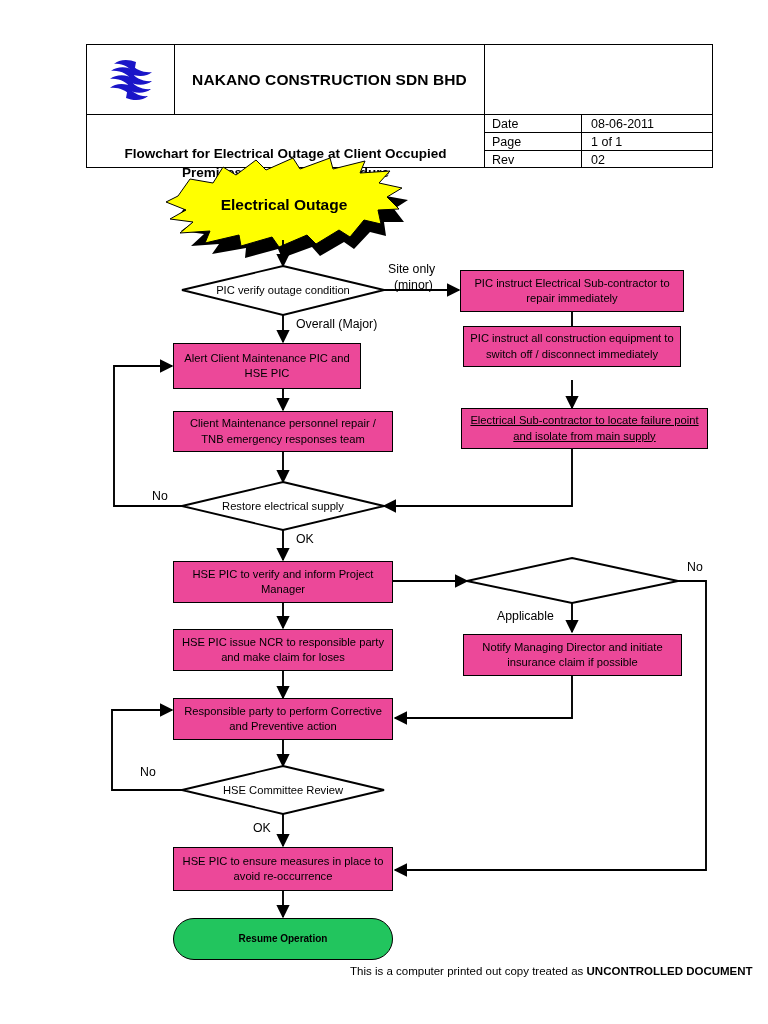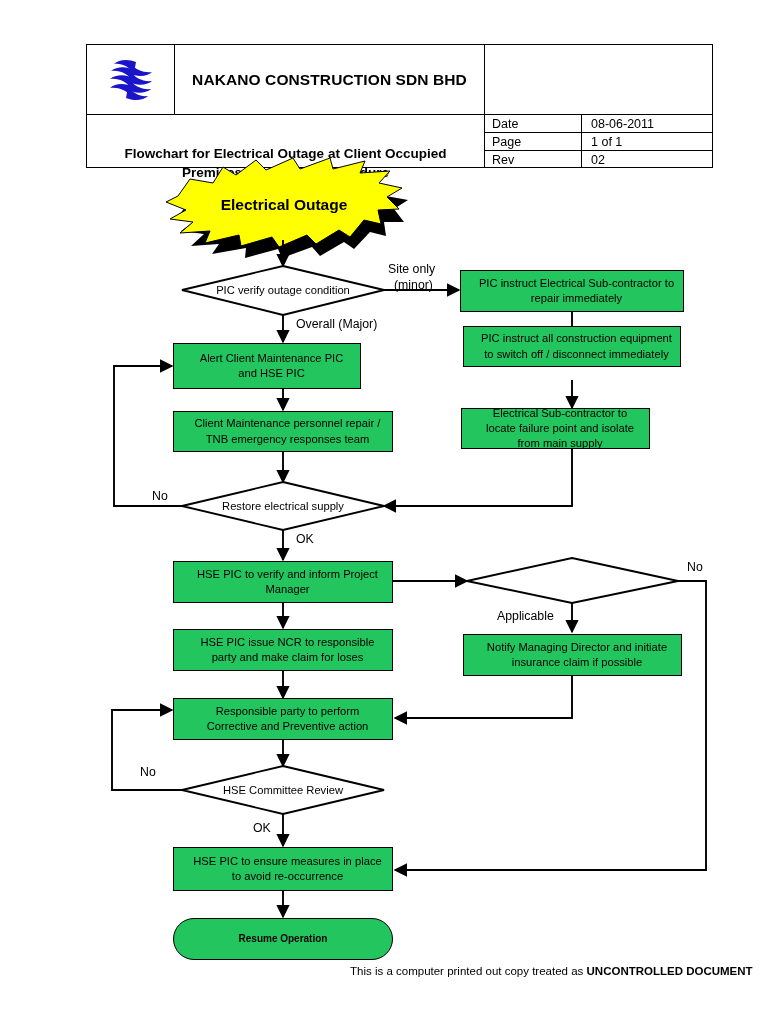--- a/index.html
+++ b/index.html
@@ -49,21 +49,21 @@
   .logo{width:52px;height:48px;}
 
   
   .fc{position:absolute;left:0;top:0;width:768px;height:1024px;}
 
   .node{
     position:absolute;box-sizing:border-box;display:flex;
     align-items:center;justify-content:center;text-align:center;
     font-size:11.2px;line-height:1.35;padding:2px 6px;
   }
-  .box{border:1.6px solid #000;background:#22c55e;padding-left:15px;}
+  .box{border:1.6px solid #000;background:#ec4899;}
   .terminal{border:1.8px solid #000;background:#22c55e;border-radius:40px;
     font-weight:bold;font-size:10px;}
 
   .dialabel{
     position:absolute;display:flex;align-items:center;justify-content:center;
     text-align:center;font-size:11.2px;pointer-events:none;
   }
 
   .edgelabel{
     position:absolute;font-size:12.3px;white-space:nowrap;
@@ -205,21 +205,21 @@
 
   <div class="dialabel" style="left:195px;top:497px;width:176px;height:18px;">Restore electrical supply</div>
   <div class="dialabel" style="left:195px;top:281px;width:176px;height:18px;">PIC verify outage condition</div>
   <div class="dialabel" style="left:480px;top:604px;width:184px;height:18px;margin-top:32px;">Project Manager Assesment</div>
   <div class="dialabel" style="left:195px;top:781px;width:176px;height:18px;">HSE Committee Review</div>
 
   <div class="node box" style="left:460px;top:270px;width:224px;height:42px;">PIC instruct Electrical Sub-contractor to repair immediately</div>
 
   <div class="node box" style="left:463px;top:326px;width:218px;height:41px;">PIC instruct all construction equipment to switch off / disconnect immediately</div>
 
-  <div class="node box" style="left:461px;top:408px;width:189px;height:41px;">Electrical Sub-contractor to locate failure point and isolate from main supply</div>
+  <div class="node box" style="left:461px;top:408px;width:247px;height:41px;text-decoration:underline;">Electrical Sub-contractor to locate failure point and isolate from main supply</div>
 
   <div class="node box" style="left:173px;top:343px;width:188px;height:46px;">Alert Client Maintenance PIC and HSE PIC</div>
 
   <div class="node box" style="left:173px;top:411px;width:220px;height:41px;">Client Maintenance personnel repair / TNB emergency responses team</div>
 
   <div class="node box" style="left:173px;top:561px;width:220px;height:42px;">HSE PIC to verify and inform Project Manager</div>
 
   <div class="node box" style="left:173px;top:629px;width:220px;height:42px;">HSE PIC issue NCR to responsible party and make claim for loses</div>
 
   <div class="node box" style="left:463px;top:634px;width:219px;height:42px;">Notify Managing Director and initiate insurance claim if possible</div>

